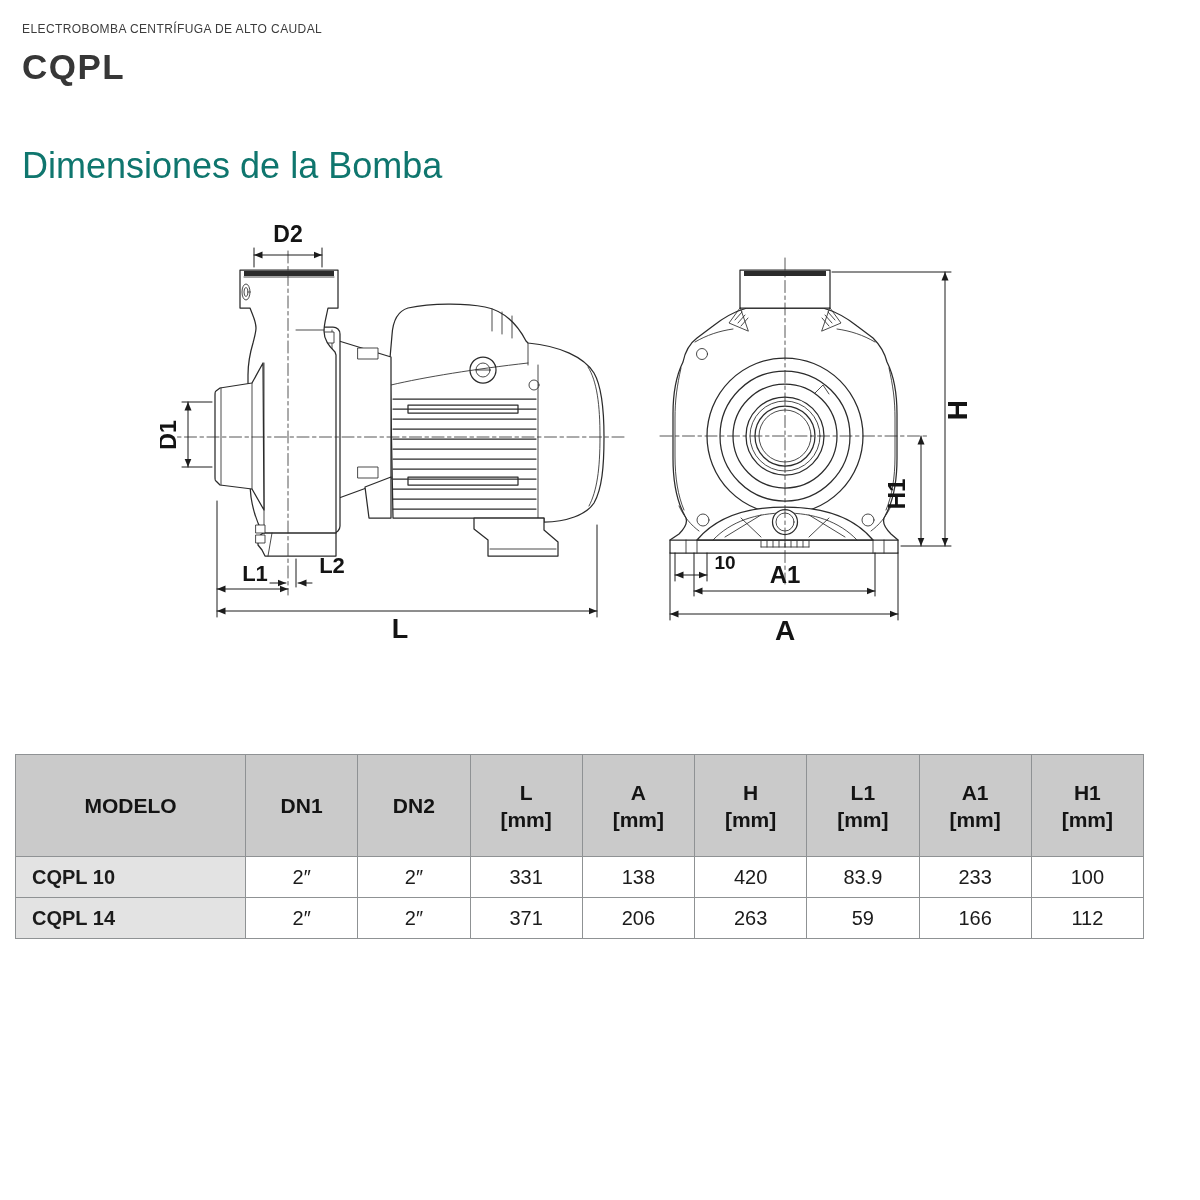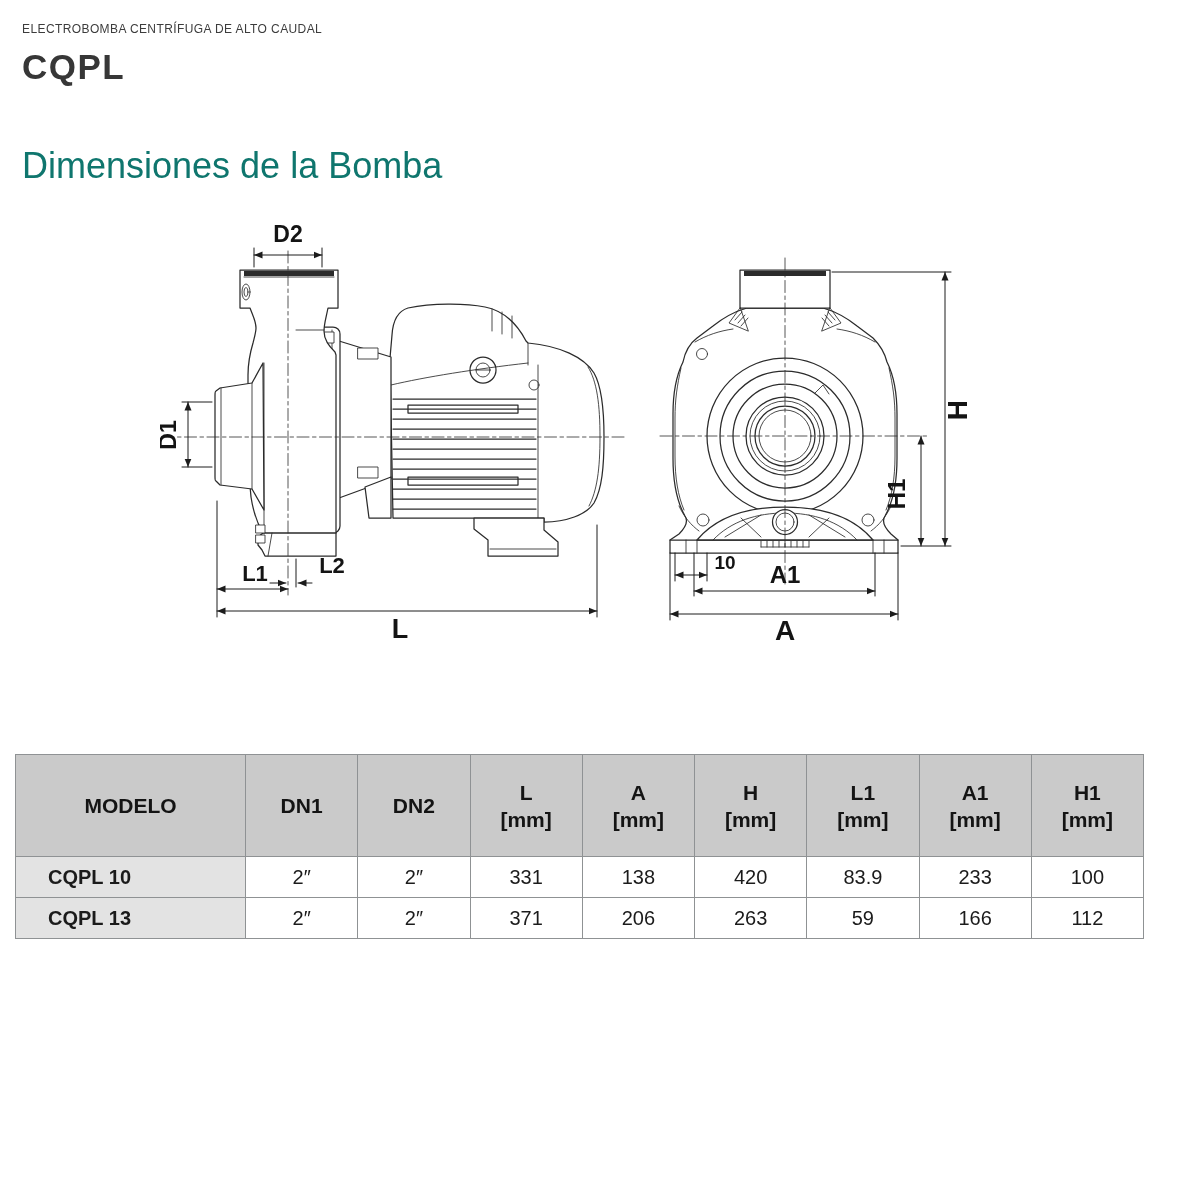--- a/index.html
+++ b/index.html
@@ -19,21 +19,21 @@
   .tech .cl{stroke-width:.8;stroke-dasharray:12 3.5 3.5 3.5;}
   .tech .dim{stroke:#1c1c1c;stroke-width:1;}
   .tech marker path{fill:#1c1c1c;stroke:none;}
   .tech text{fill:#141414;font-weight:700;stroke:none;font-family:"Liberation Sans",sans-serif;}
 
   table.dim-table{position:absolute;left:15px;top:718px;width:1129px;border-collapse:collapse;table-layout:fixed;margin-top:36px;}
   .dim-table th,.dim-table td{border:1px solid #8f9294;}
   .dim-table thead th{background:#cacaca;height:99px;font-size:21px;font-weight:700;color:#141414;text-align:center;vertical-align:middle;line-height:27px;}
   .dim-table tbody tr{height:41px;}
   .dim-table td{background:#ffffff;text-align:center;vertical-align:middle;font-size:20px;color:#1b1b1b;}
-  .dim-table td.model{background:#e3e3e3;text-align:left;padding-left:32px;font-weight:700;}
+  .dim-table td.model{background:#e3e3e3;text-align:left;padding-left:16px;font-weight:700;}
 </style>
 </head>
 <body>
 
 <div class="kicker">ELECTROBOMBA CENTRÍFUGA DE ALTO CAUDAL</div>
 <div class="title">CQPL</div>
 <div class="section-title">Dimensiones de la Bomba</div>
 
 <svg class="tech sideview" width="470" height="430" viewBox="0 0 470 430">
   <defs>
@@ -259,21 +259,21 @@
       <td>2″</td>
       <td>2″</td>
       <td>331</td>
       <td>138</td>
       <td>420</td>
       <td>83.9</td>
       <td>233</td>
       <td>100</td>
     </tr>
     <tr>
-      <td class="model">CQPL 13</td>
+      <td class="model">CQPL 14</td>
       <td>2″</td>
       <td>2″</td>
       <td>371</td>
       <td>206</td>
       <td>263</td>
       <td>59</td>
       <td>166</td>
       <td>112</td>
     </tr>
   </tbody>

